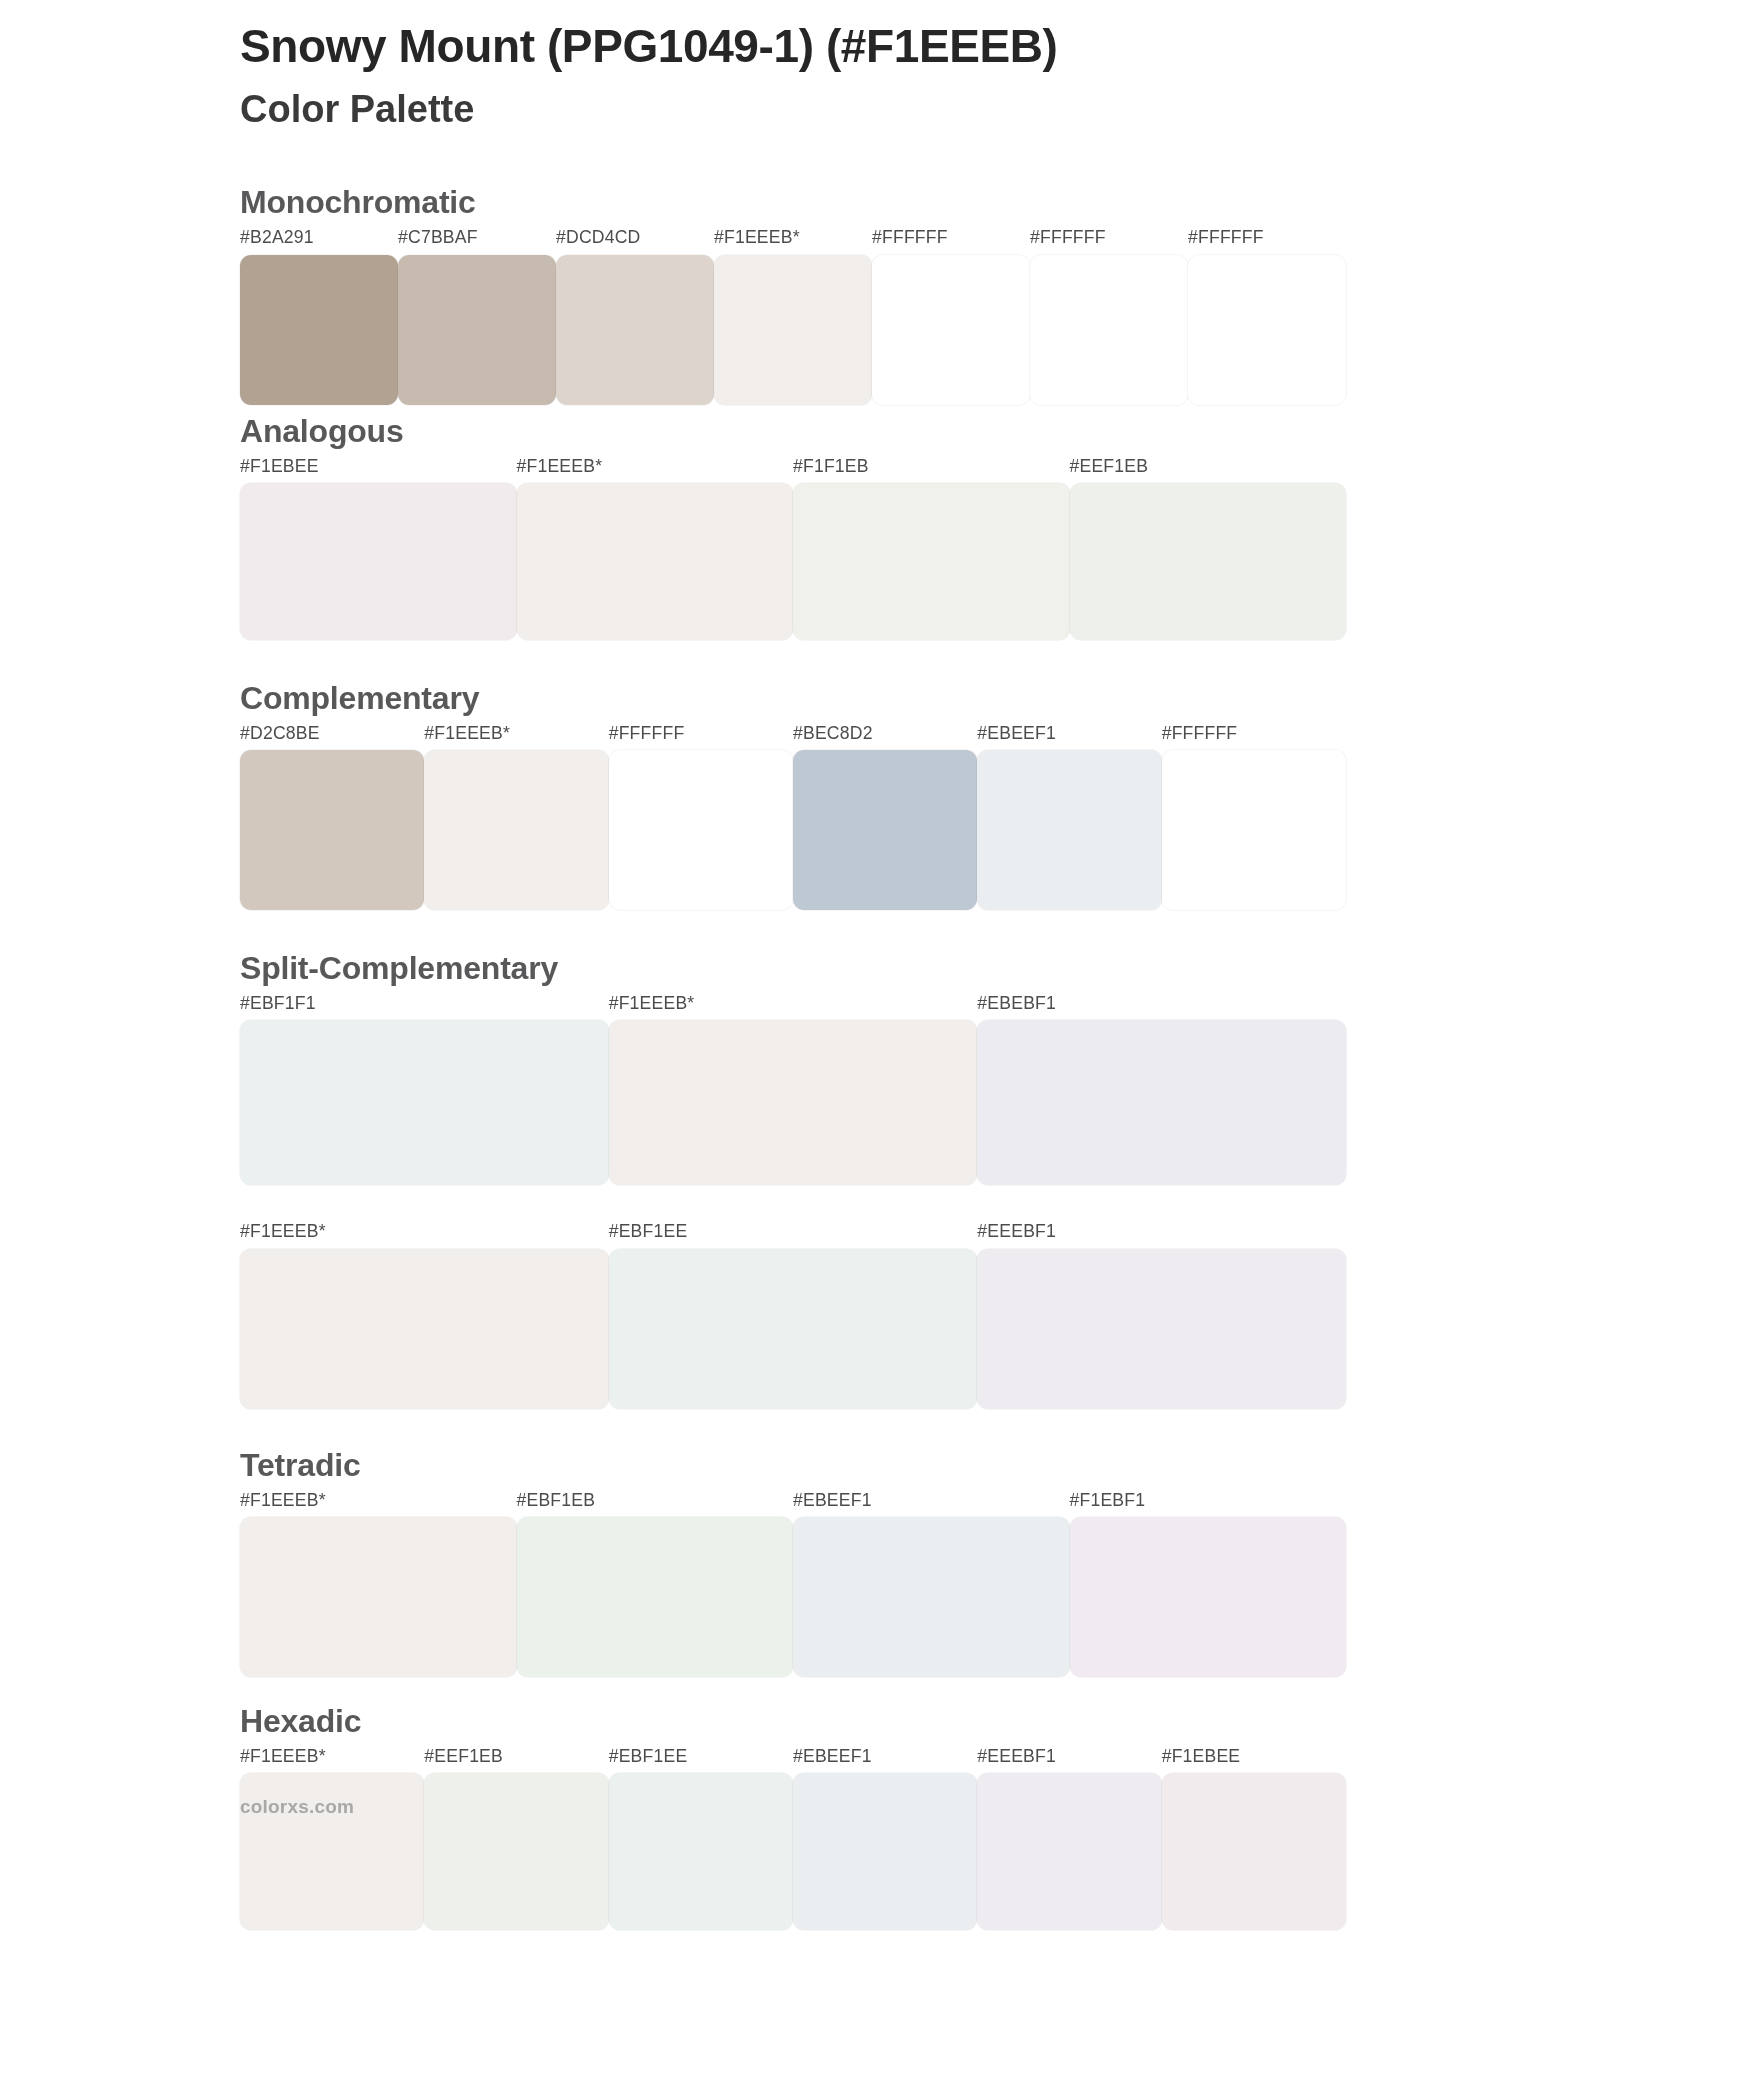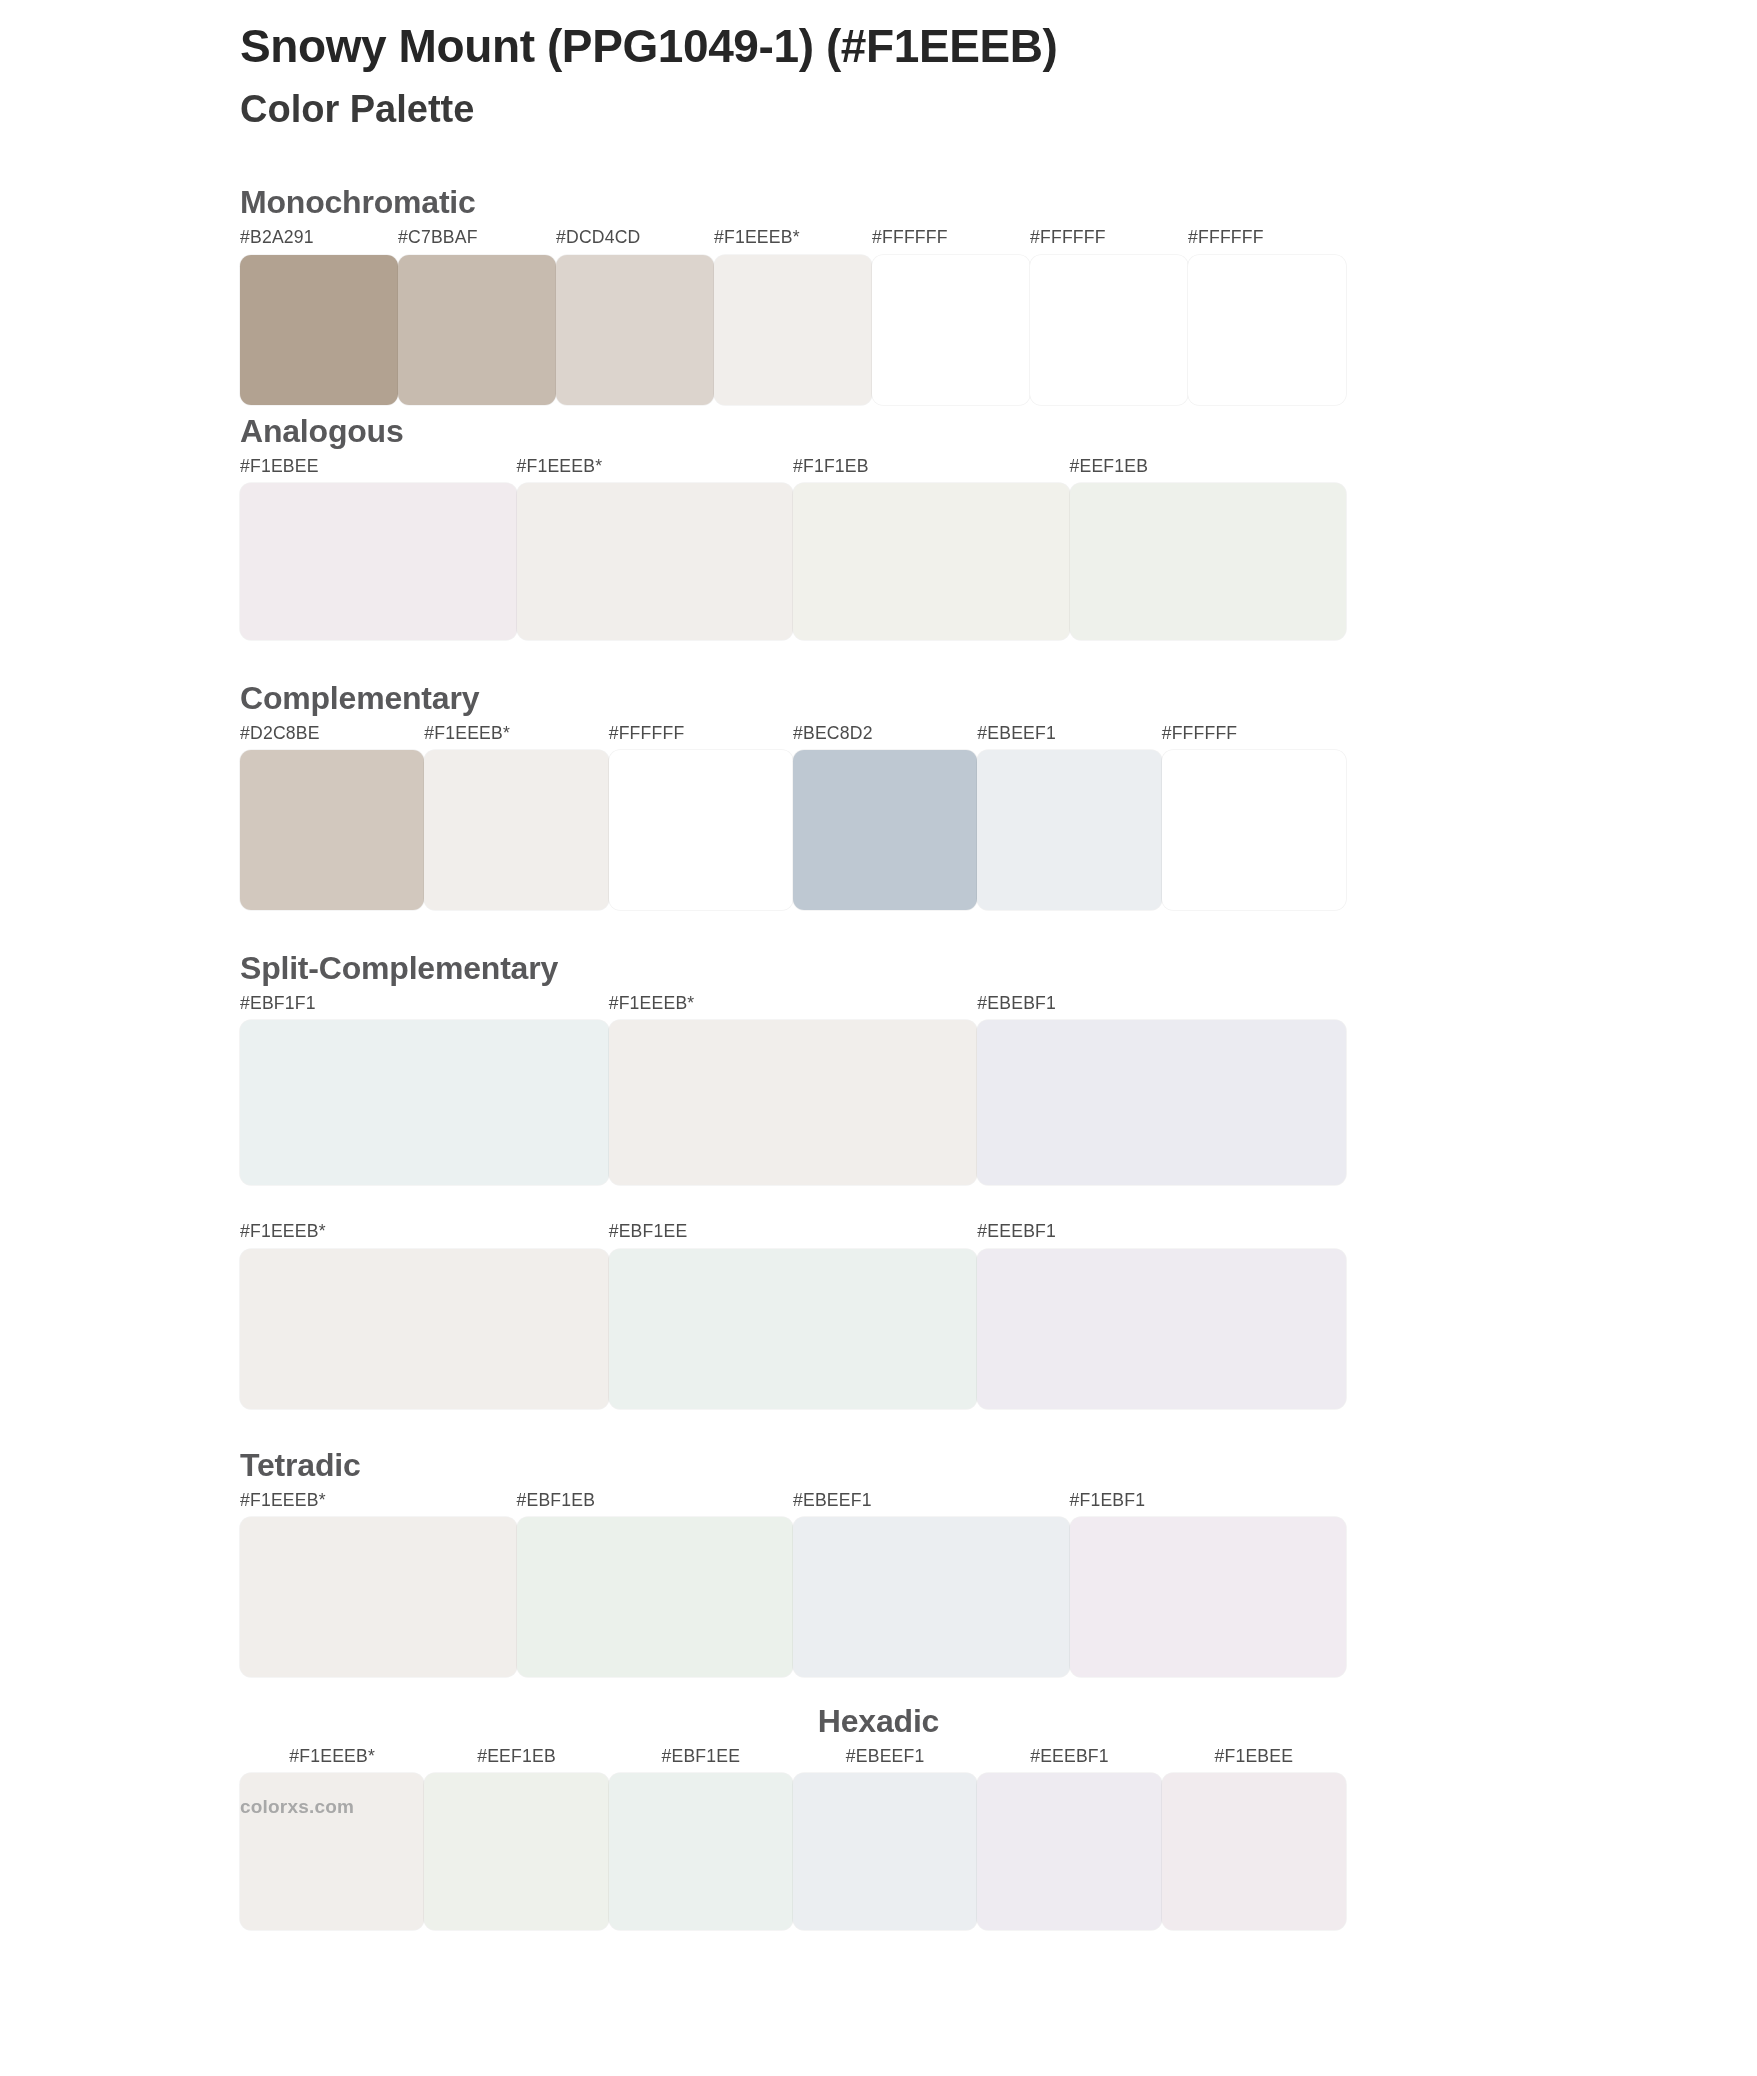--- a/index.html
+++ b/index.html
@@ -82,21 +82,21 @@
   .sec-complementary .swatch-chip { height: 160px; }
   .sec-split .swatch-chip     { height: 165px; }
   .sec-triadic .swatch-chip   { height: 160px; }
   .sec-tetradic .swatch-chip  { height: 160px; }
   .sec-hexadic .swatch-chip   { height: 157px; }
   .sec-analogous  { margin-bottom: 38px; }
   .sec-complementary { margin-bottom: 38px; }
   .sec-split      { margin-bottom: 37px; }
   .sec-triadic    { margin-bottom: 36px; }
   .sec-tetradic   { margin-bottom: 24px; }
-  .sec-hexadic    { margin-bottom: 16px; text-align: center; }
+  .sec-hexadic    { margin-bottom: 16px; }
 
   .sec-analogous .section-heading,
   .sec-complementary .section-heading,
   .sec-split .section-heading,
   .sec-triadic .section-heading,
   .sec-tetradic .section-heading,
   .sec-hexadic .section-heading { margin-bottom: 4px; }
 
   .footer {
     position: absolute;

